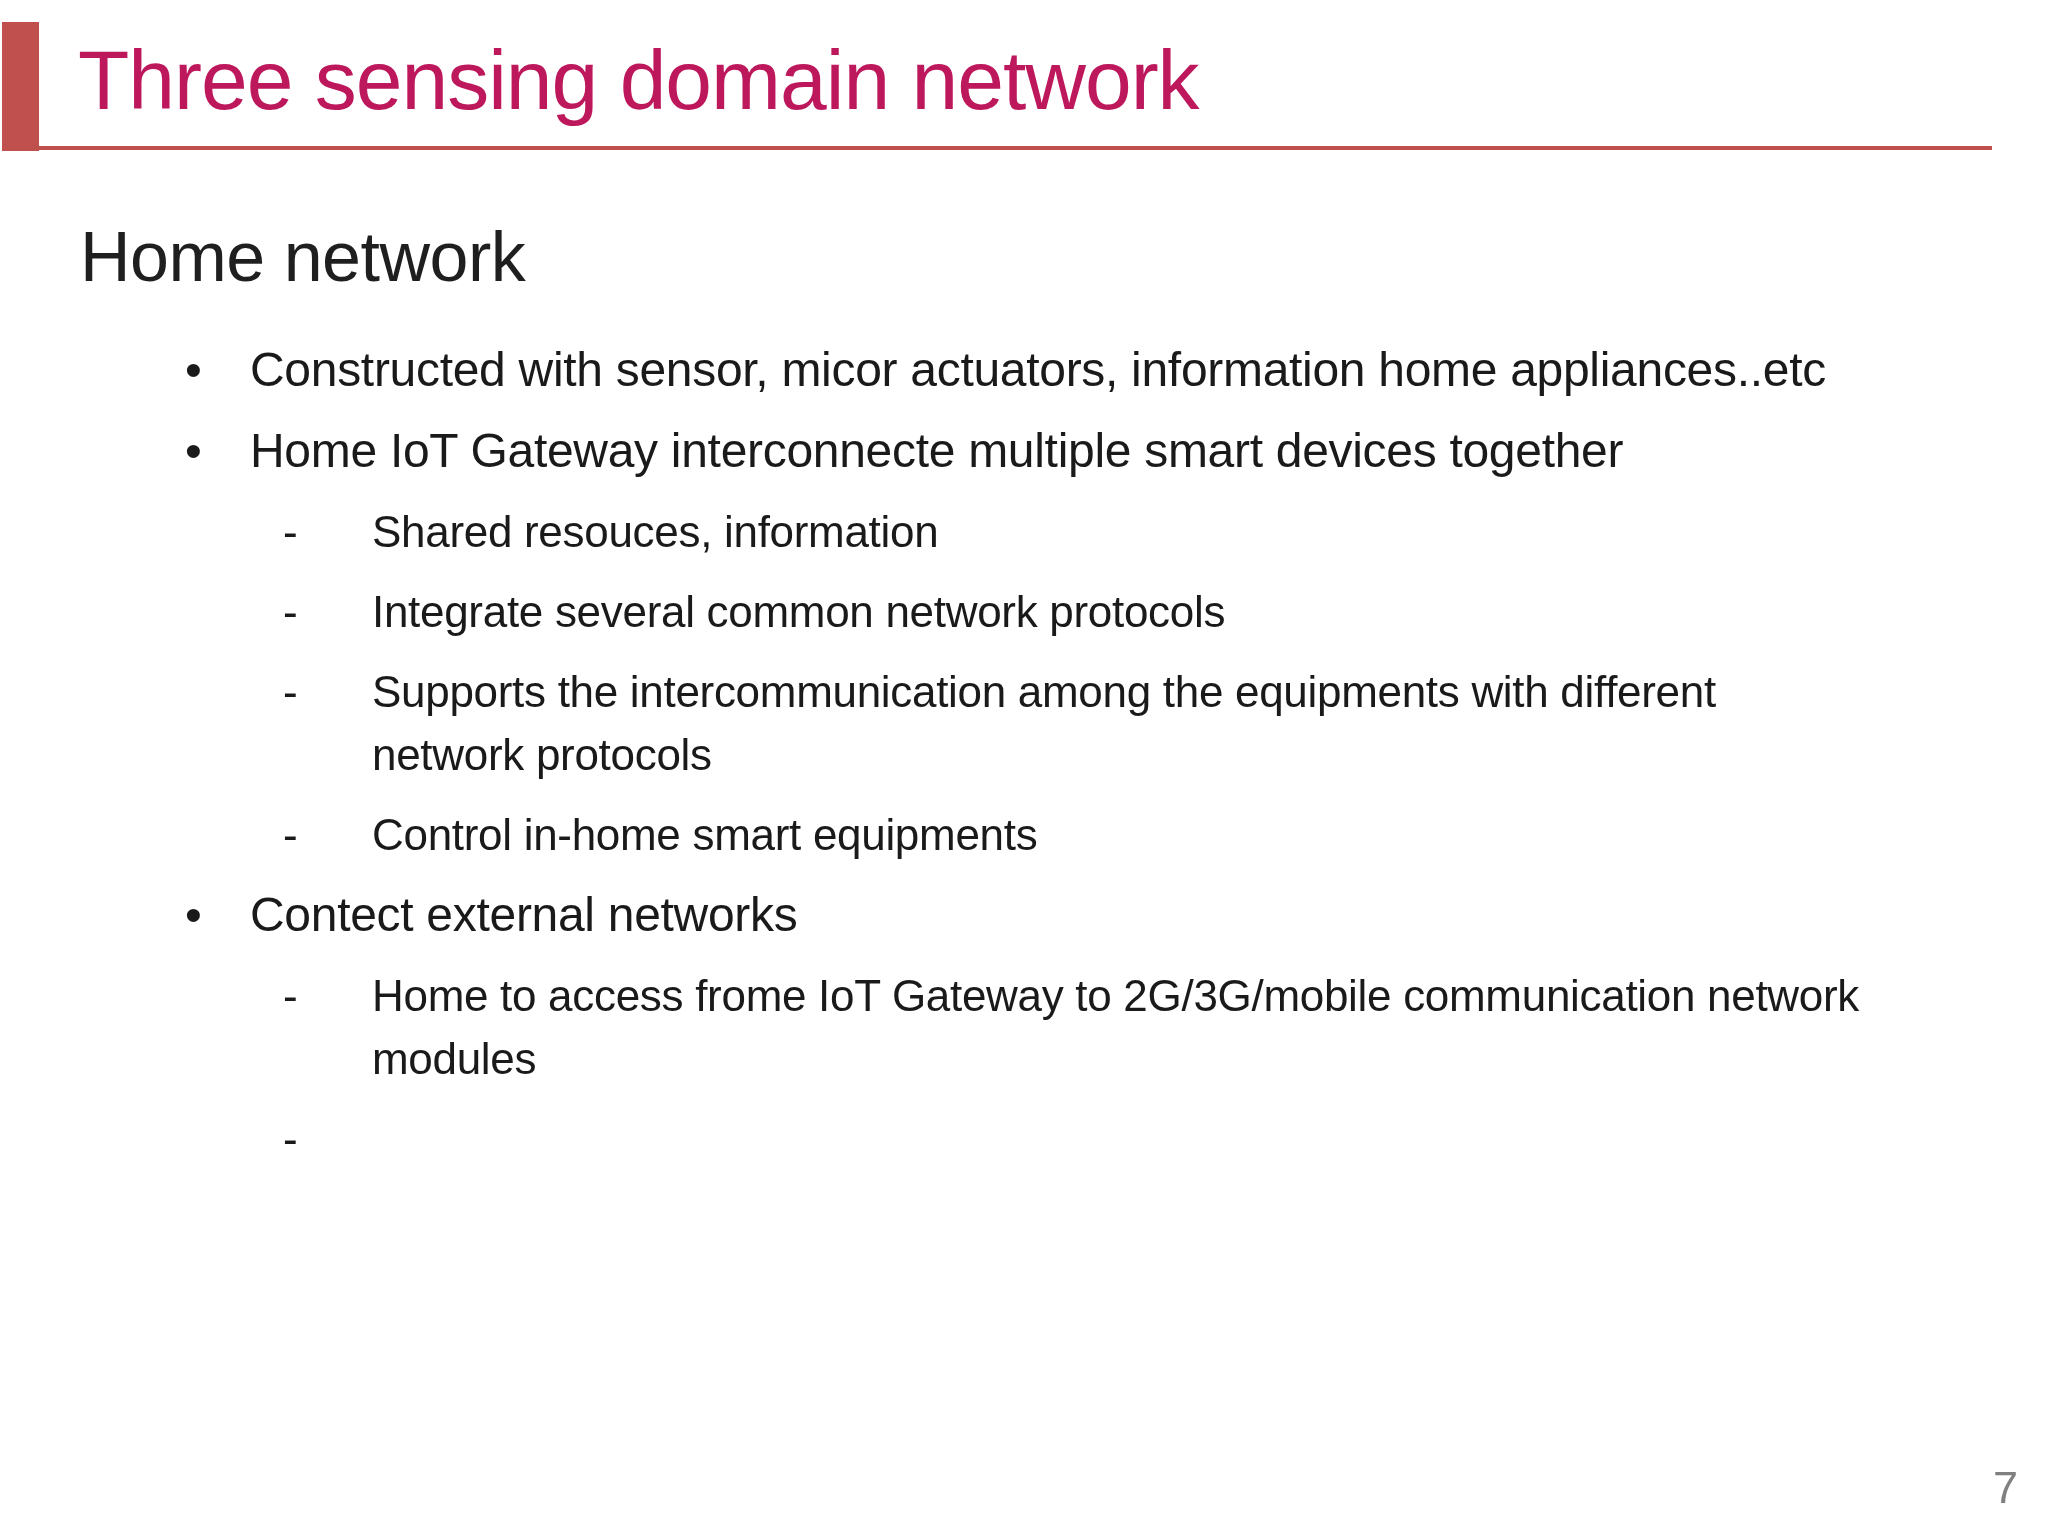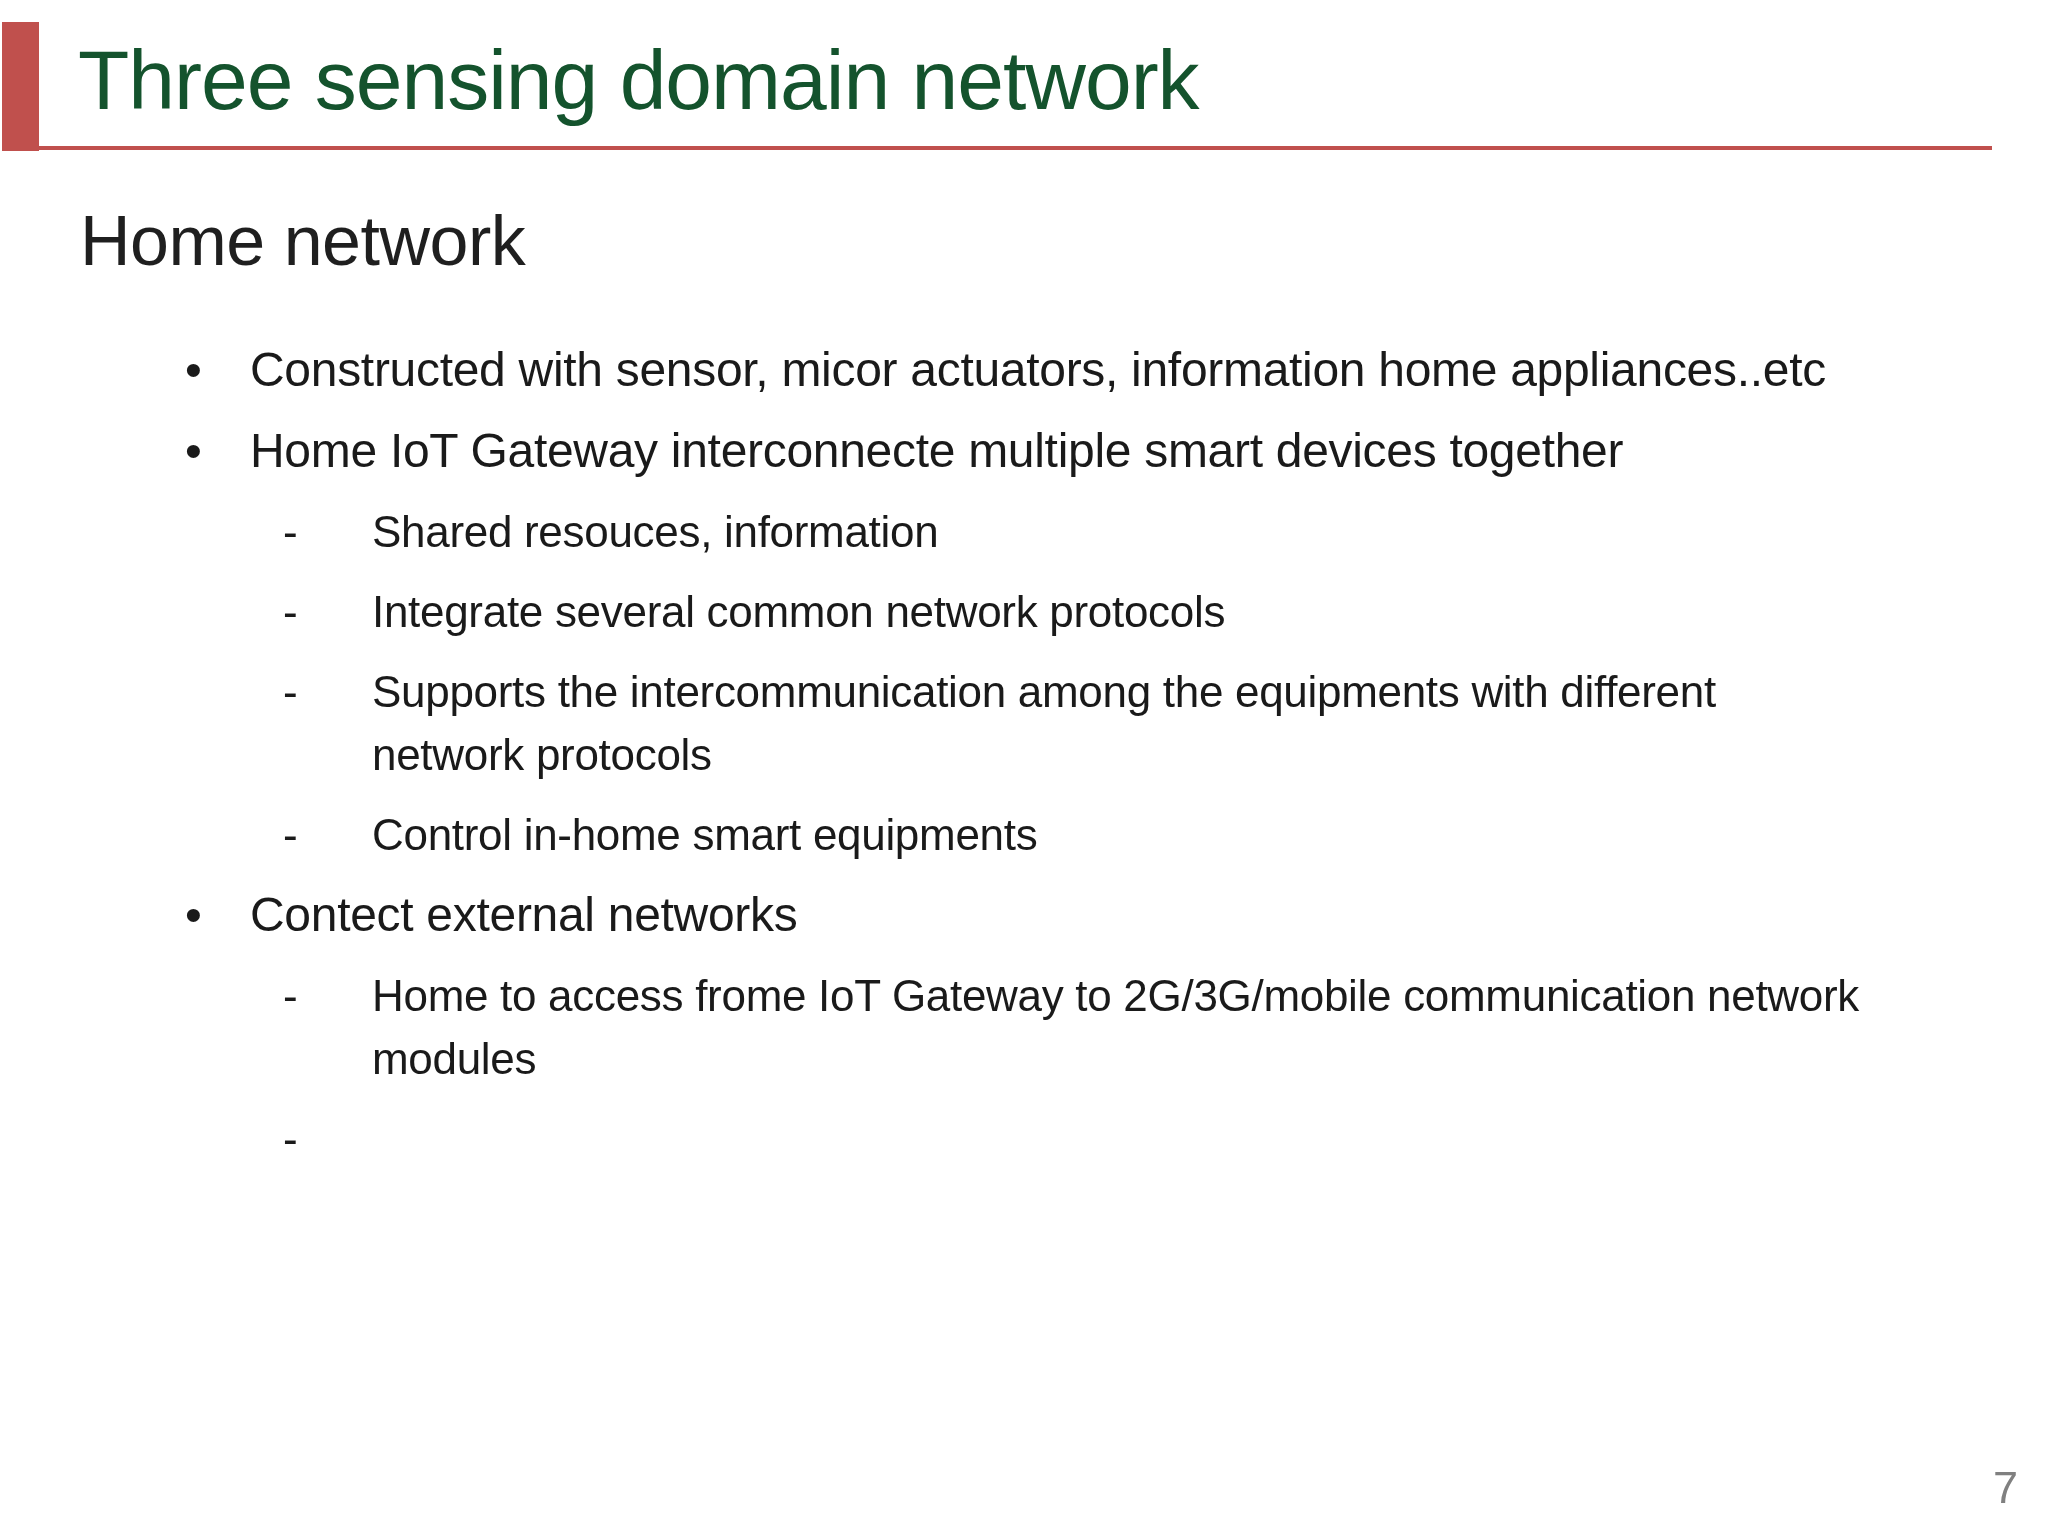--- a/index.html
+++ b/index.html
@@ -12,29 +12,29 @@
     overflow:hidden;
   }
   
   .accent-bar{
     position:absolute;left:2px;top:22px;width:37px;height:129px;
     background:#c0504d;
   }
   .slide-title{
     position:absolute;left:78px;top:26px;margin:0;
     font-size:84px;font-weight:400;line-height:108px;
-    letter-spacing:-1px;color:#14532d;white-space:nowrap;
+    letter-spacing:-1px;color:#be185d;white-space:nowrap;
   }
   .title-rule{
     position:absolute;left:2px;top:146px;width:1990px;height:4px;
     background:#c0504d;
   }
   
   .section-heading{
-    position:absolute;left:80px;top:196px;margin:0;
+    position:absolute;left:80px;top:212px;margin:0;
     font-size:70px;font-weight:400;line-height:90px;
     letter-spacing:-0.5px;color:#1f1f1f;white-space:nowrap;
   }
   
   .bullets{
     position:absolute;left:0;top:338px;margin:0;padding:0;
     list-style:none;width:2048px;
   }
   .bullets li{
     display:flex;align-items:flex-start;

